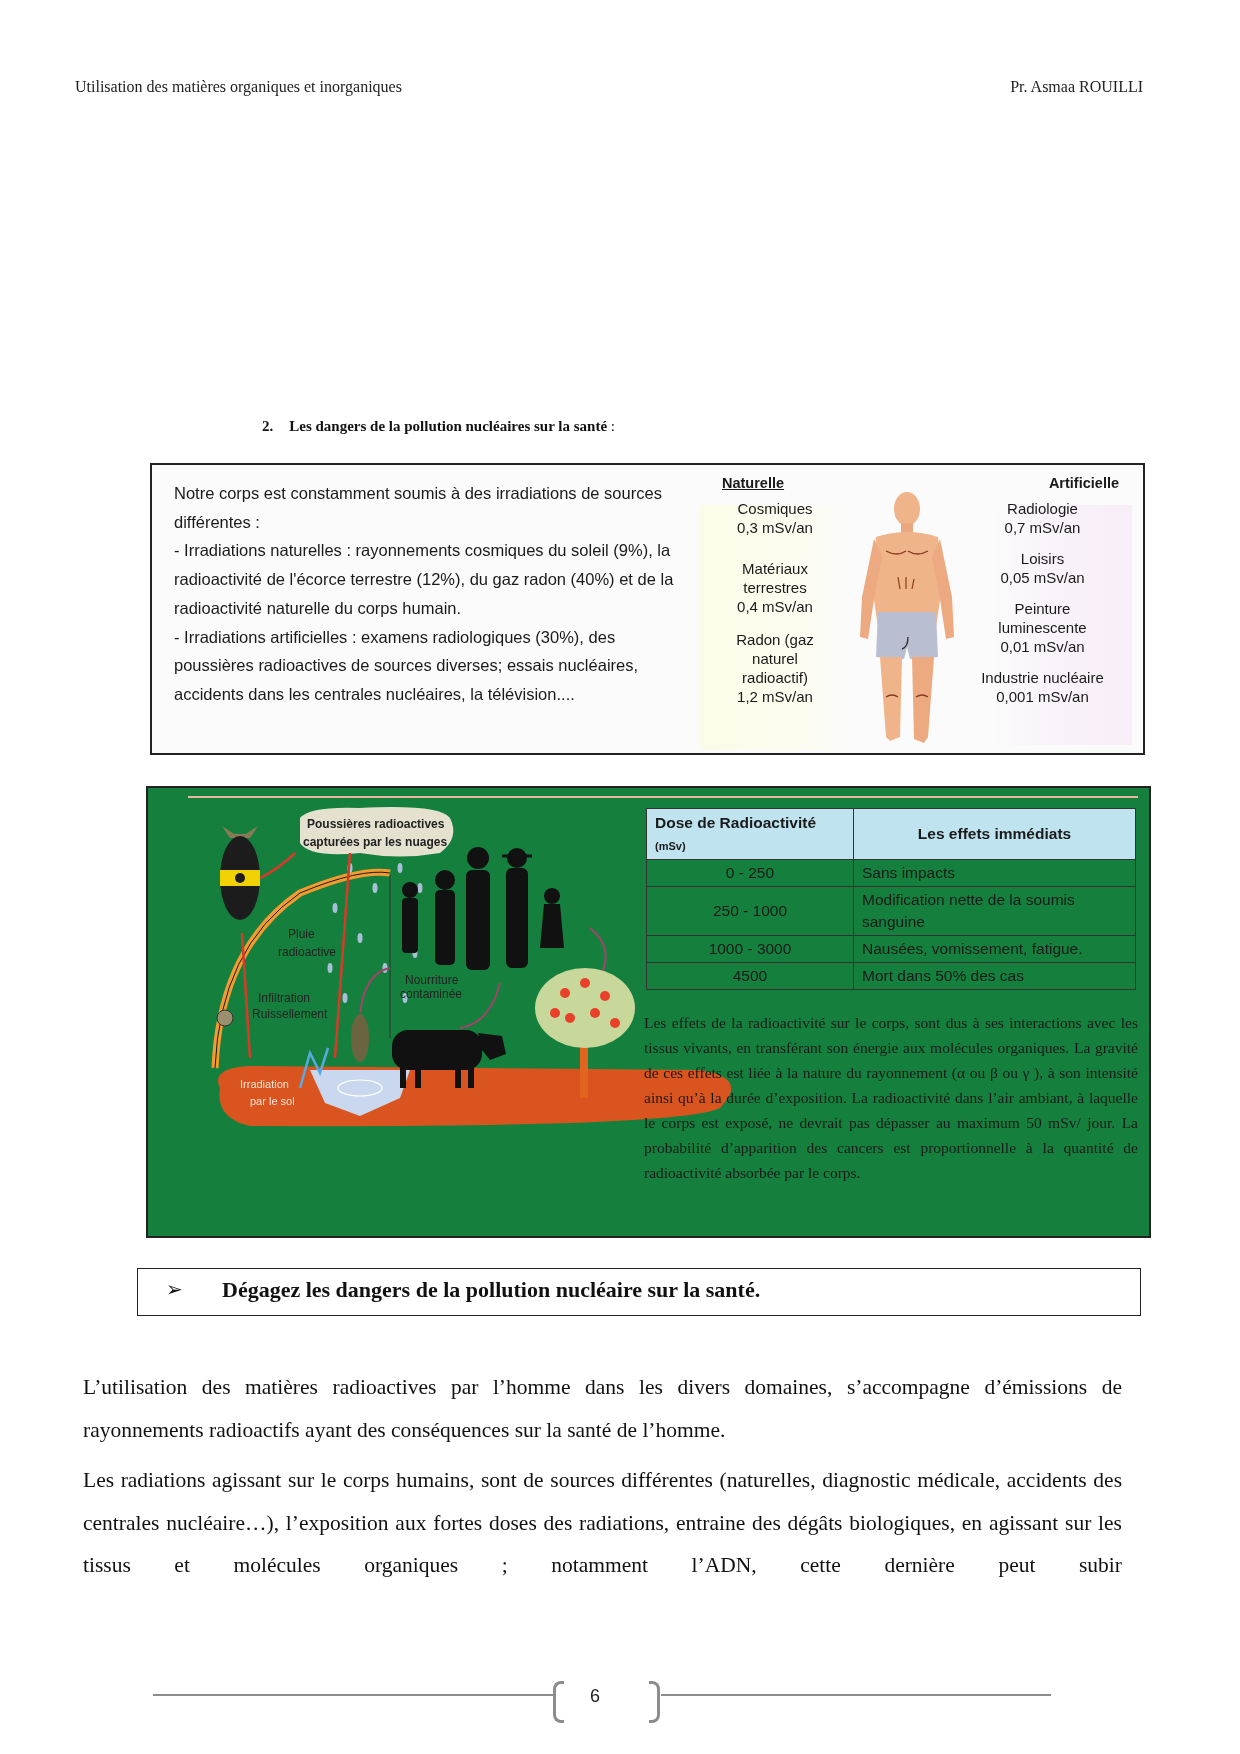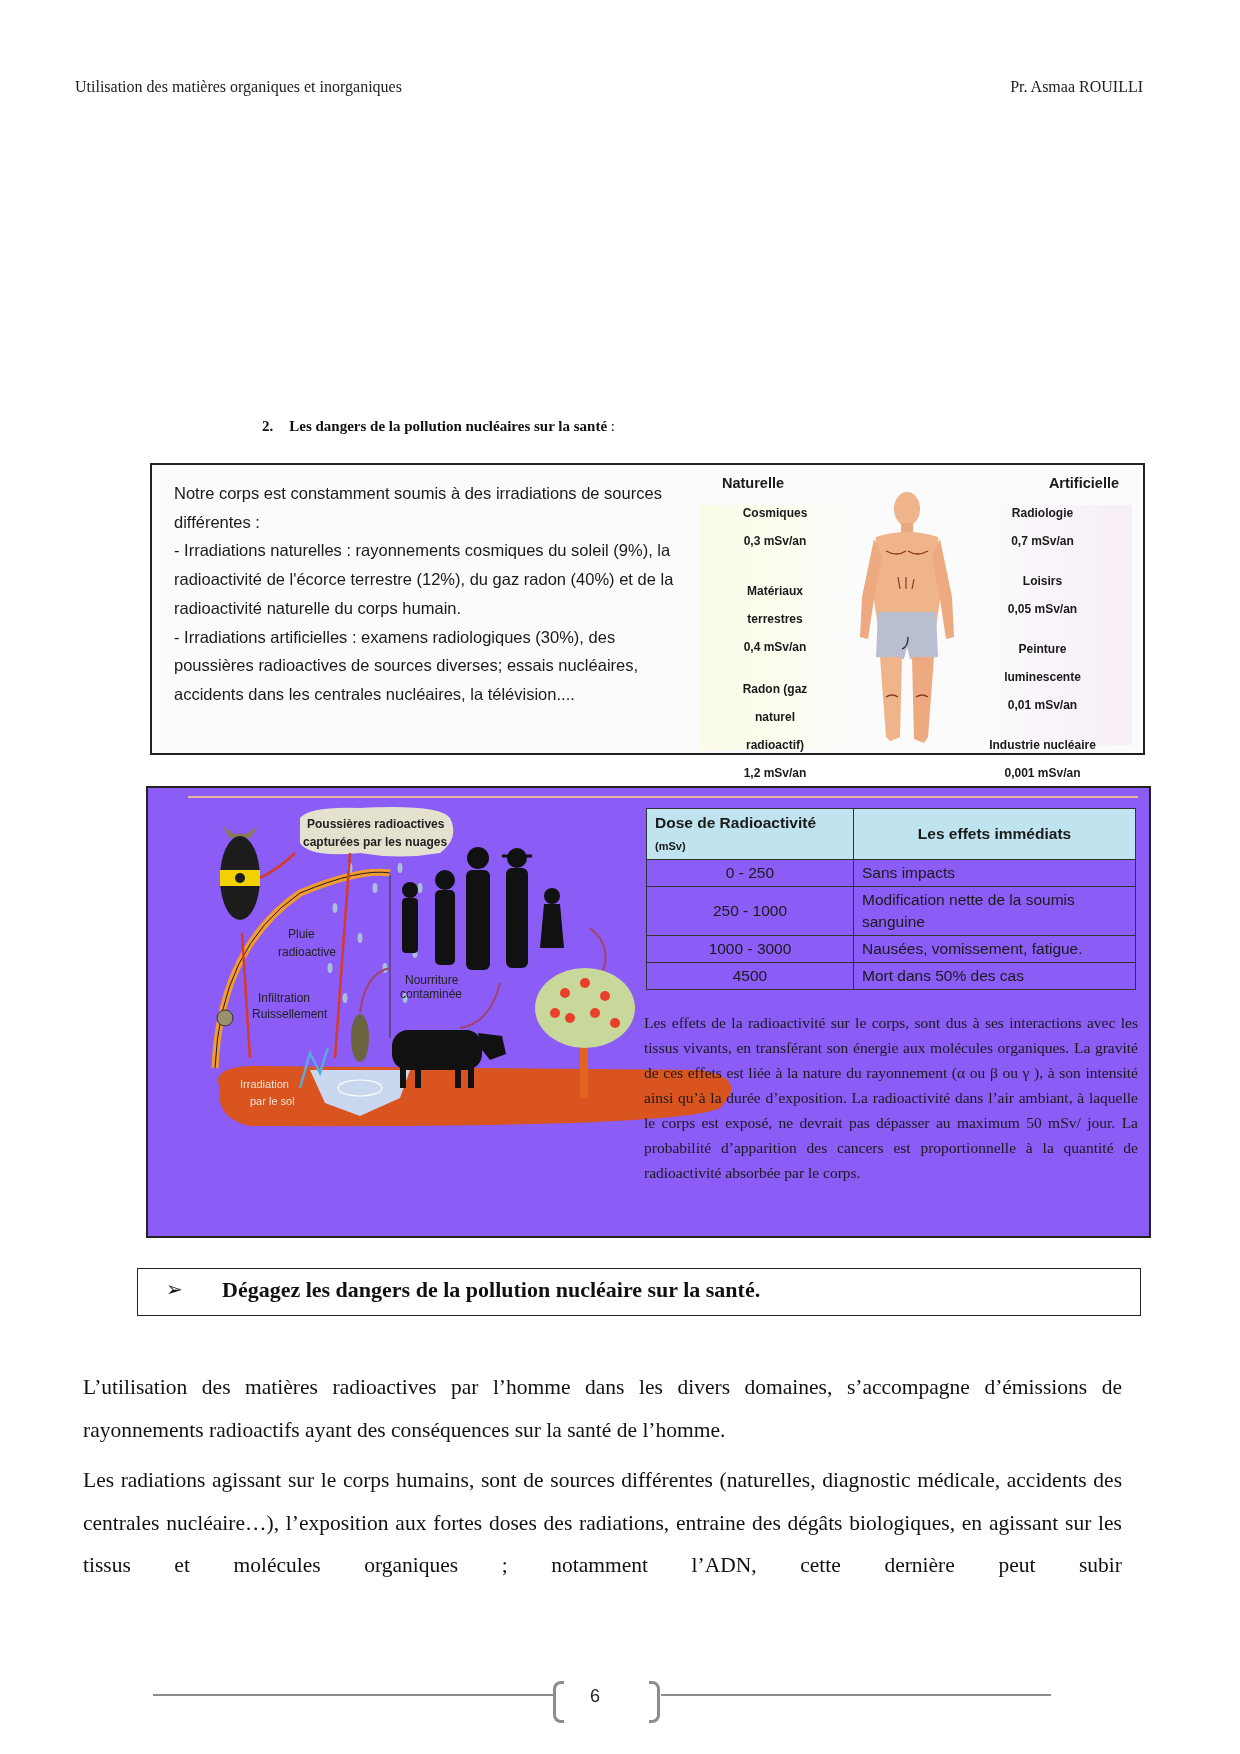--- a/index.html
+++ b/index.html
@@ -13,29 +13,29 @@
   .section-title .num { margin-right: 16px; }
   .section-title .colon { font-weight: normal; }
 
   
   .fig1 { position: absolute; left: 150px; top: 463px; width: 995px; height: 292px; border: 2px solid #222; box-sizing: border-box; background: #fbfbfb; }
   .fig1-text { position: absolute; left: 22px; top: 14px; width: 500px; font-family: "Liberation Sans", sans-serif; font-size: 16.5px; line-height: 28.7px; color: #1a1a1a; }
   .fig1-text b { font-weight: normal; }
   .nat-col { position: absolute; left: 548px; top: 10px; width: 150px; text-align: center; font-family: "Liberation Sans", sans-serif; color: #1a1a1a; }
   .art-col { position: absolute; left: 808px; top: 10px; width: 165px; text-align: center; font-family: "Liberation Sans", sans-serif; color: #1a1a1a; }
   .col-head { font-weight: bold; font-size: 14.5px; margin-bottom: 8px; }
-  .nat-col .col-head { text-align: left; padding-left: 22px; }
+  .nat-col .col-head { text-align: left; padding-left: 22px; text-decoration: underline; }
   .art-col .col-head { text-align: right; padding-right: 6px; }
-  .src { font-size: 12px; line-height: 28px; margin-bottom: 14px; white-space: pre-line; font-weight: bold; }
+  .src { font-size: 15px; line-height: 19px; margin-bottom: 14px; white-space: pre-line; }
   .nat-bg { position: absolute; left: 548px; top: 40px; width: 150px; height: 245px; background: linear-gradient(90deg, #fbfbe8, #fdfdf0 60%, #fbfbfb); }
   .art-bg { position: absolute; left: 840px; top: 40px; width: 140px; height: 240px; background: linear-gradient(90deg, #fbfbfb, #faf3fb 40%, #f7eef8); }
   .human { position: absolute; left: 700px; top: 22px; width: 110px; height: 266px; }
 
   
-  .fig2 { position: absolute; left: 146px; top: 786px; width: 1005px; height: 452px; border: 2px solid #222; box-sizing: border-box; background: #8b5cf6; }
+  .fig2 { position: absolute; left: 146px; top: 786px; width: 1005px; height: 452px; border: 2px solid #222; box-sizing: border-box; background: #15803d; }
   .fig2-topline { position: absolute; left: 40px; top: 8px; width: 950px; height: 2px; background: #e8b89a; }
   .scene { position: absolute; left: 12px; top: 10px; width: 620px; height: 350px; }
   .fig2-caption { position: absolute; left: 32px; top: 335px; width: 440px; font-family: "Liberation Sans", sans-serif; font-size: 15px; line-height: 22px; color: #1a1a1a; text-align: justify; text-align-last: left; }
   .dose-table { position: absolute; left: 498px; top: 20px; width: 490px; border-collapse: collapse; font-family: "Liberation Sans", sans-serif; font-size: 15.5px; color: #1a1a1a; }
   .dose-table th, .dose-table td { border: 1.5px solid #333; padding: 2px 8px; }
   .dose-table th { background: #bfe4f0; font-weight: bold; height: 46px; }
   .dose-table th.c1 { text-align: left; width: 190px; line-height: 22px; }
   .dose-table th.c1 small { font-size: 11px; }
   .dose-table td.c1 { text-align: center; }
   .dose-table td { line-height: 22px; }

